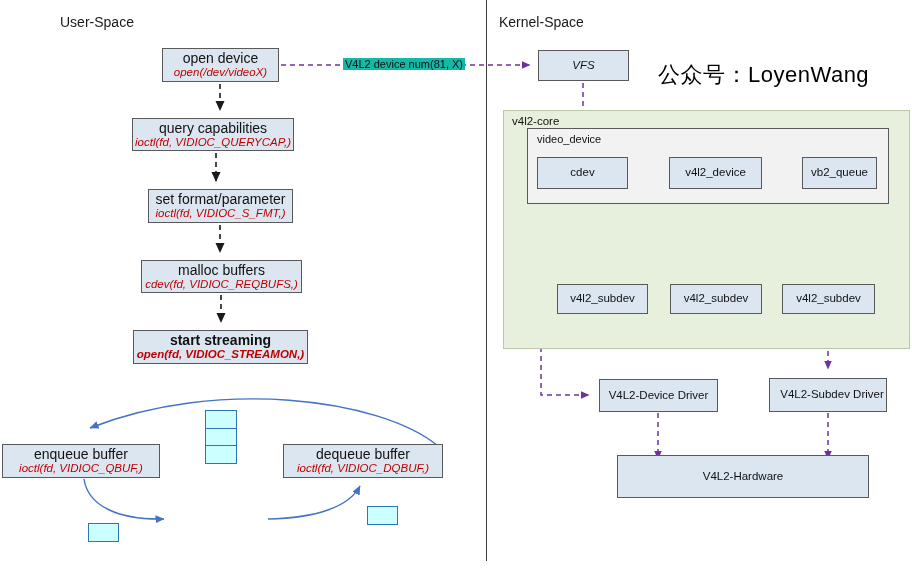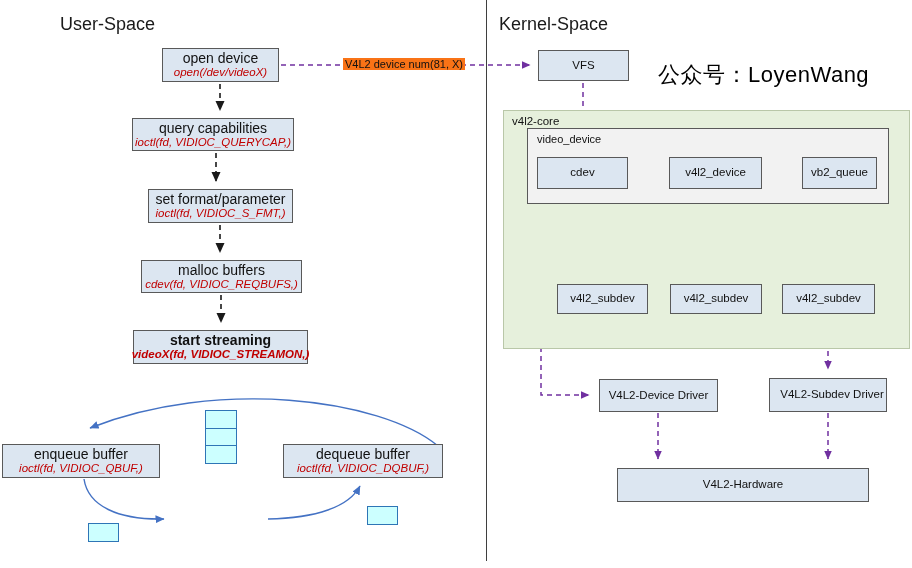--- a/index.html
+++ b/index.html
@@ -2,21 +2,21 @@
 <html><head>
 <meta charset="utf-8">
 <style>
   html,body{margin:0;padding:0;background:#fff;}
   .canvas{
     position:relative;width:912px;height:568px;background:#fff;overflow:hidden;
     font-family:"Liberation Sans",sans-serif;color:#1a1a1a;
   }
   .canvas svg.wires{position:absolute;left:0;top:0;z-index:1;}
   .abs{position:absolute;box-sizing:border-box;}
-  .section-label{font-size:18px;color:#1a1a1a;z-index:3;}
+  .section-label{font-size:14px;color:#1a1a1a;z-index:3;}
   
   .node{
     position:absolute;box-sizing:border-box;z-index:3;
     background:#dce6f1;border:1.5px solid #595959;
     display:flex;flex-direction:column;align-items:center;justify-content:center;
     text-align:center;line-height:1.15;
   }
   .node .title{font-size:14px;color:#111;white-space:nowrap;}
   .node .code{font-size:11.5px;font-style:italic;color:#c00000;white-space:nowrap;}
   .node.single{font-size:11.5px;color:#111;}
@@ -32,21 +32,21 @@
   
   .buf{
     position:absolute;z-index:3;background:#ccffff;border:1.5px solid #2e75b6;box-sizing:border-box;
   }
   .buf-stack{position:absolute;z-index:3;display:flex;flex-direction:column;}
   .buf-stack .cell{
     width:32px;height:19px;background:#ccffff;border:1.5px solid #2e75b6;box-sizing:border-box;margin-top:-1.5px;
   }
   .buf-stack .cell:first-child{margin-top:0;}
   .arrow-label{
-    position:absolute;z-index:4;background:#f97316;font-size:11px;color:#111;
+    position:absolute;z-index:4;background:#14b8a6;font-size:11px;color:#111;
     white-space:nowrap;padding:0 2px;
   }
   .watermark{
     position:absolute;z-index:3;font-size:22px;color:#000;white-space:nowrap;letter-spacing:.5px;
   }
 </style>
 </head>
 <body>
 
 <div class="canvas">
@@ -126,21 +126,21 @@
   <div class="node" style="left:148px;top:189px;width:145px;height:34px;">
     <span class="title">set format/parameter</span>
     <span class="code">ioctl(fd, VIDIOC_S_FMT,)</span>
   </div>
   <div class="node" style="left:141px;top:260px;width:161px;height:33px;">
     <span class="title">malloc buffers</span>
     <span class="code">cdev(fd, VIDIOC_REQBUFS,)</span>
   </div>
   <div class="node" style="left:133px;top:330px;width:175px;height:34px;font-weight:bold;">
     <span class="title">start streaming</span>
-    <span class="code">videoX(fd, VIDIOC_STREAMON,)</span>
+    <span class="code">open(fd, VIDIOC_STREAMON,)</span>
   </div>
 
   <div class="node" style="left:2px;top:444px;width:158px;height:34px;">
     <span class="title">enqueue buffer</span>
     <span class="code">ioctl(fd, VIDIOC_QBUF,)</span>
   </div>
   <div class="node" style="left:283px;top:444px;width:160px;height:34px;">
     <span class="title">dequeue buffer</span>
     <span class="code">ioctl(fd, VIDIOC_DQBUF,)</span>
   </div>
@@ -148,21 +148,21 @@
   <div class="buf-stack" style="left:205px;top:410px;">
     <div class="cell"></div>
     <div class="cell"></div>
     <div class="cell"></div>
   </div>
   <div class="buf" style="left:88px;top:523px;width:31px;height:19px;"></div>
   <div class="buf" style="left:367px;top:506px;width:31px;height:19px;"></div>
 
   <div class="arrow-label" style="left:343px;top:58px;">V4L2 device num(81, X)</div>
 
-  <div class="node single" style="left:538px;top:50px;width:91px;height:31px;">VFS</div>
+  <div class="node single" style="left:538px;top:50px;width:91px;height:31px;font-style:italic;">VFS</div>
 
   <div class="watermark" style="left:658px;top:60px;">公众号：LoyenWang</div>
 
   <div class="core-group" style="left:503px;top:110px;width:405px;height:237px;">
     <span class="group-label">v4l2-core</span>
   </div>
 
   <div class="vdev-group" style="left:527px;top:128px;width:360px;height:74px;">
     <span class="group-label">video_device</span>
   </div>
@@ -170,15 +170,15 @@
   <div class="node single" style="left:537px;top:157px;width:91px;height:32px;">cdev</div>
   <div class="node single" style="left:669px;top:157px;width:93px;height:32px;">v4l2_device</div>
   <div class="node single" style="left:802px;top:157px;width:75px;height:32px;">vb2_queue</div>
 
   <div class="node single" style="left:557px;top:284px;width:91px;height:30px;">v4l2_subdev</div>
   <div class="node single" style="left:670px;top:284px;width:92px;height:30px;">v4l2_subdev</div>
   <div class="node single" style="left:782px;top:284px;width:93px;height:30px;">v4l2_subdev</div>
 
   <div class="node single" style="left:599px;top:379px;width:119px;height:33px;">V4L2-Device Driver</div>
   <div class="node single" style="left:769px;top:378px;width:118px;height:34px;padding-left:8px;">V4L2-Subdev Driver</div>
-  <div class="node single" style="left:617px;top:468px;width:252px;height:34px;">V4L2-Hardware</div>
+  <div class="node single" style="left:617px;top:455px;width:252px;height:43px;">V4L2-Hardware</div>
 
 </div>
 
 </body></html>

